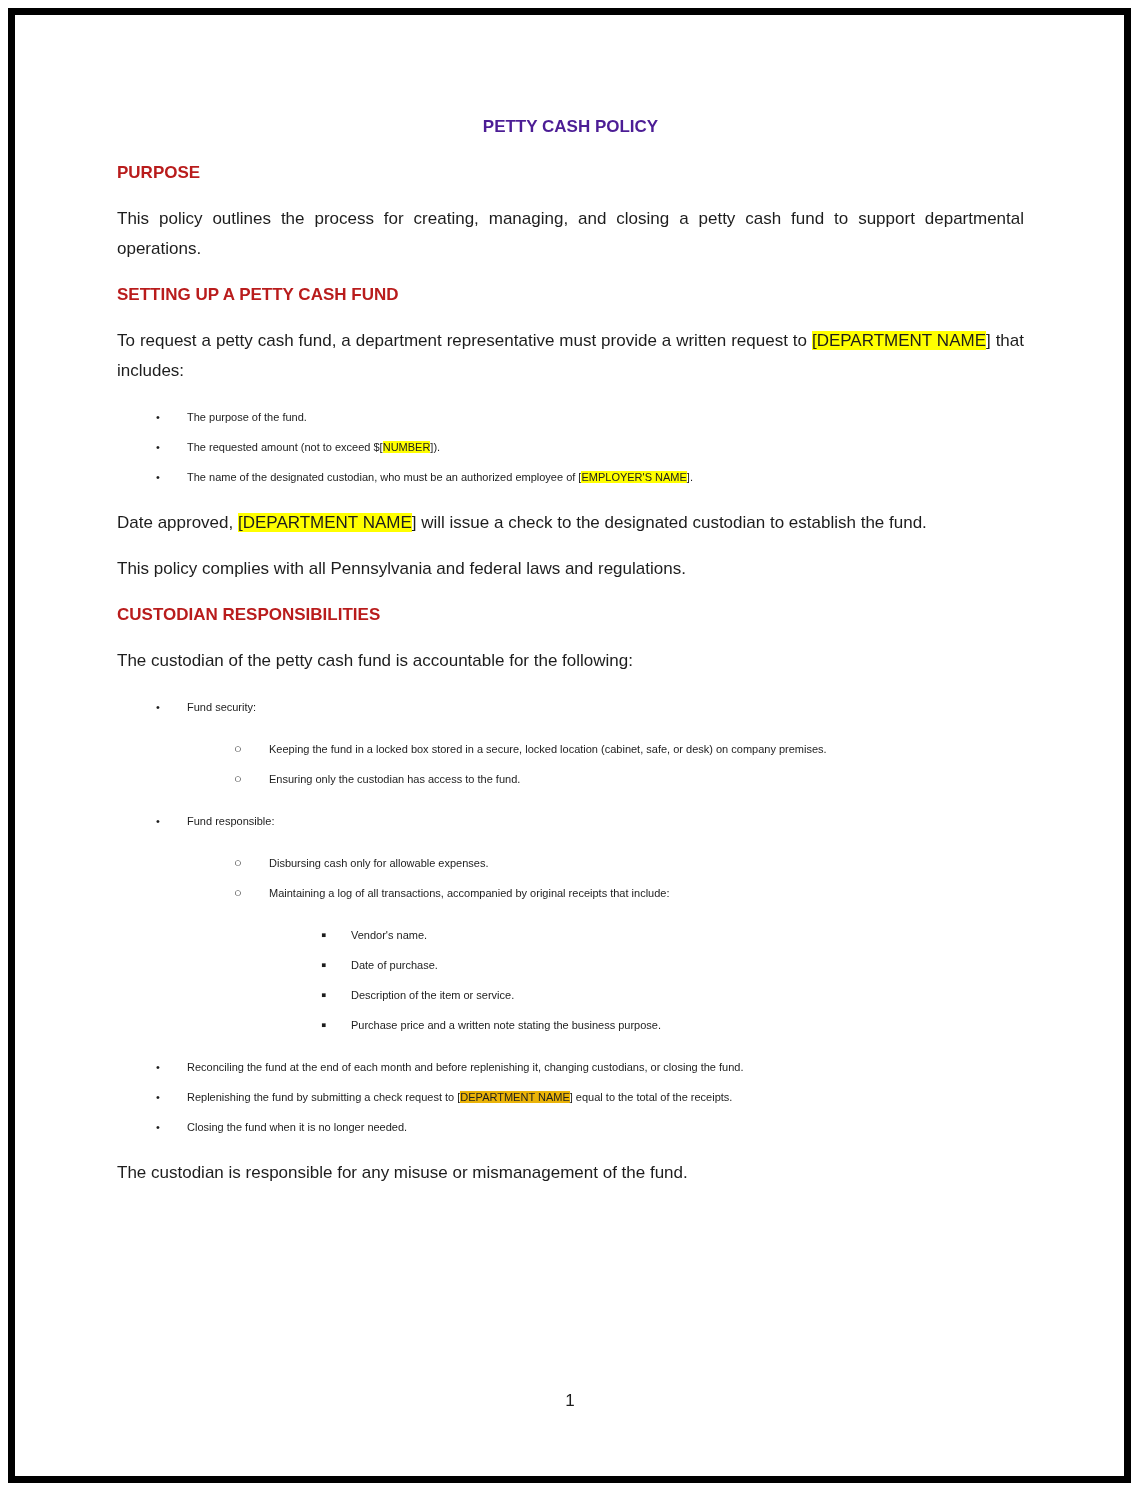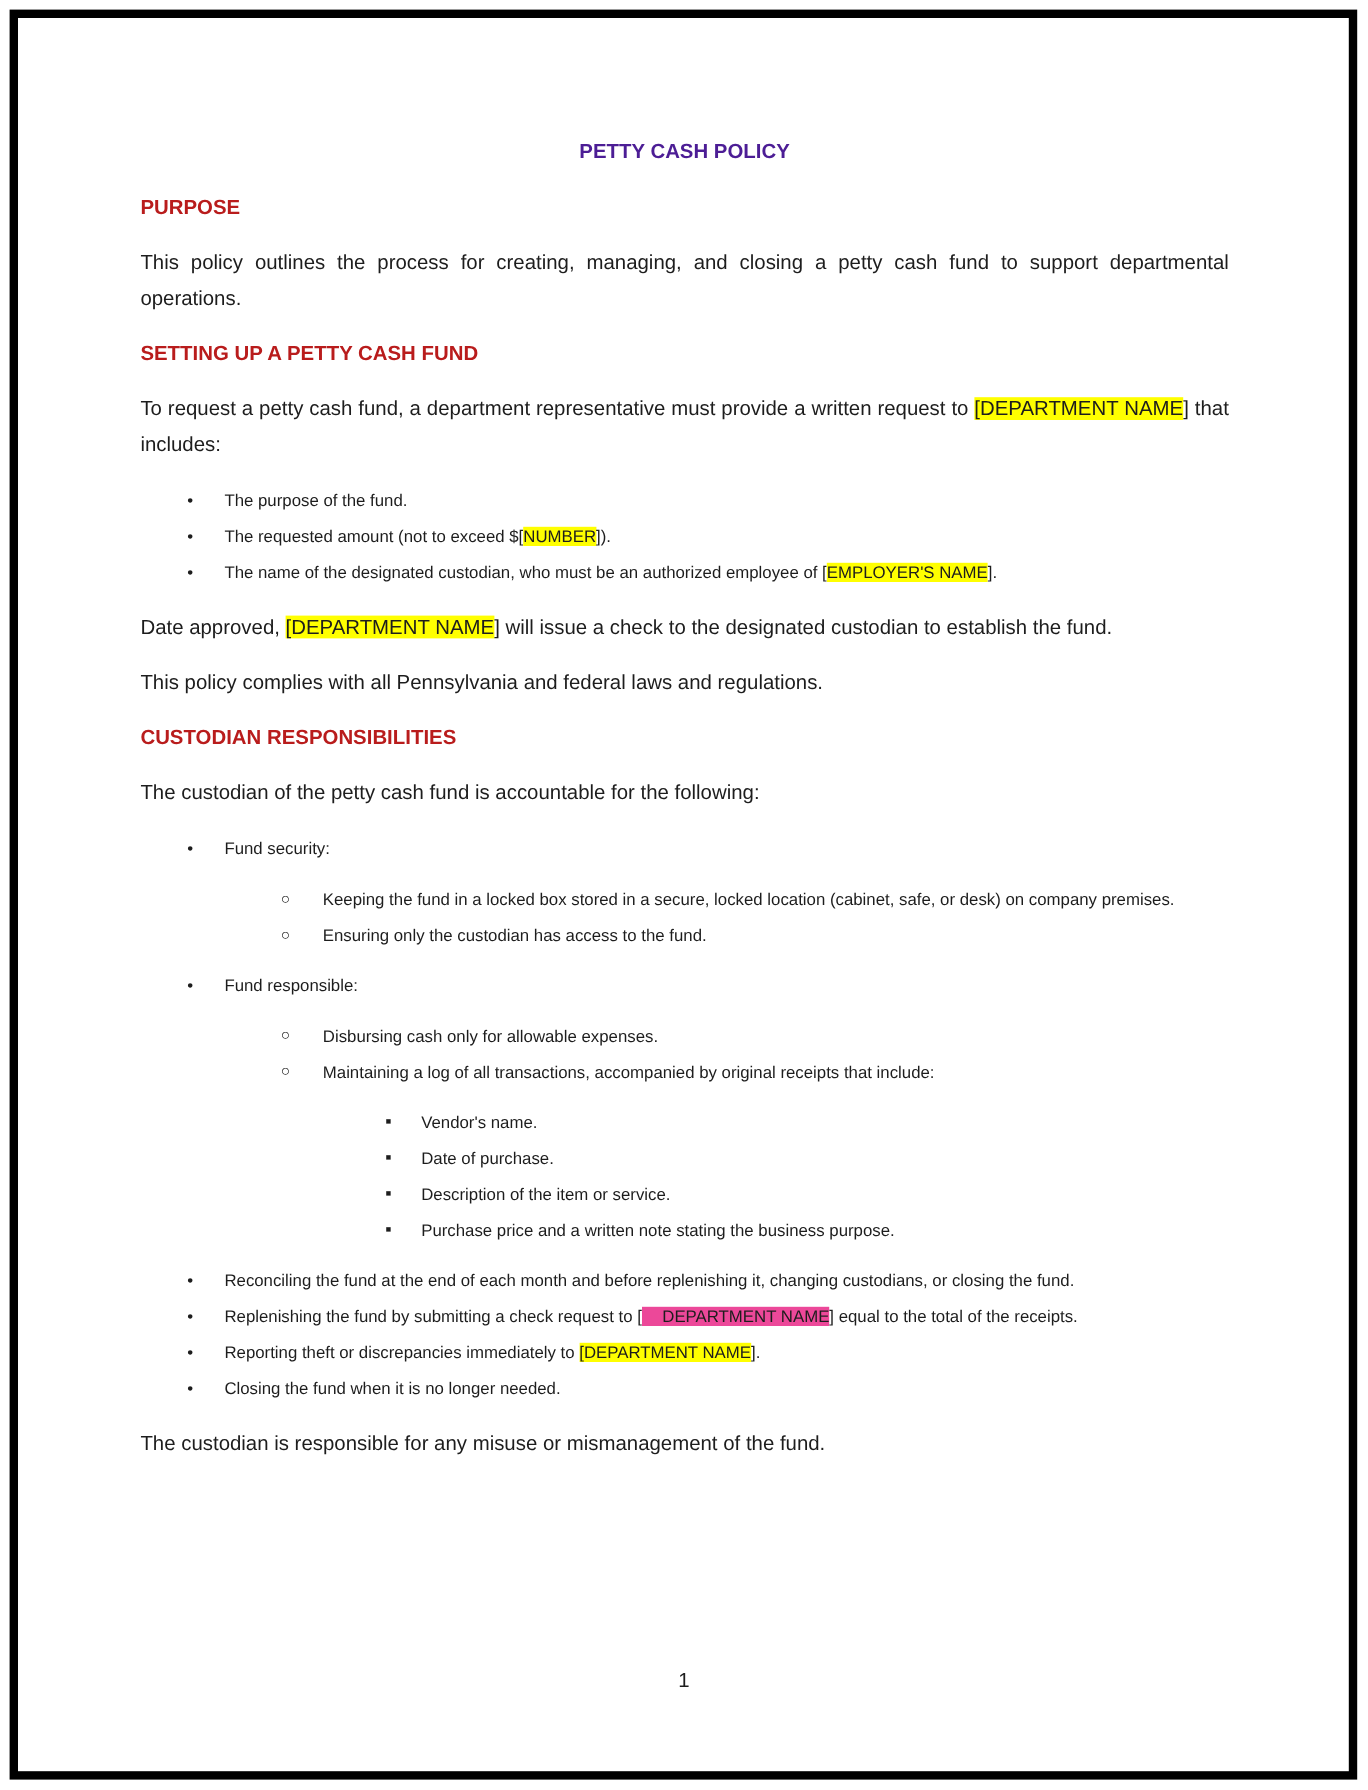--- a/index.html
+++ b/index.html
@@ -37,21 +37,21 @@
   .heading {
     font-weight: bold;
     color: #b91c1c;
   }
   p.block { text-align: justify; }
   ul { list-style: none; margin: 12px; padding: 0; }
   ul.lvl1 > li {
     position: relative;
     padding-left: 70px;
     text-align: justify;
-    font-size: 14px;
+    font-size: 11px;
     line-height: 30px;
   }
   ul.lvl1 > li::before {
     content: "\2022";
     position: absolute;
     left: 39px; top: 0;
     line-height: 30px;
   }
   ul.lvl2 > li {
     position: relative;
@@ -133,22 +133,21 @@
           <ul class="lvl3">
             <li><span>Vendor's name.</span></li>
             <li><span>Date of purchase.</span></li>
             <li><span>Description of the item or service.</span></li>
             <li><span>Purchase price and a written note stating the business purpose.</span></li>
           </ul>
         </li>
       </ul>
     </li>
     <li><span>Reconciling the fund at the end of each month and before replenishing it, changing custodians, or closing the fund.</span></li>
-    <li><span>Replenishing the fund by submitting a check request to [</span><span class="hl" style="background: #ec4899; padding-left: 17px;">DEPARTMENT NAME</span><span>] equal to the total of the receipts.</span></li>
-    <li><span>Reporting theft or discrepancies immediately to </span><span class="hl" style="background: rgb(255, 255, 0);">[DEPARTMENT NAME</span><span>].</span></li>
+    <li><span>Replenishing the fund by submitting a check request to [</span><span class="hl" style="background: #eab308;">DEPARTMENT NAME</span><span>] equal to the total of the receipts.</span></li>
     <li><span>Closing the fund when it is no longer needed.</span></li>
   </ul>
 
   <p class="block">The custodian is responsible for any misuse or mismanagement of the fund.</p>
 
 </div>
 
 <div class="page-footer">1</div>
 
 </body></html>

